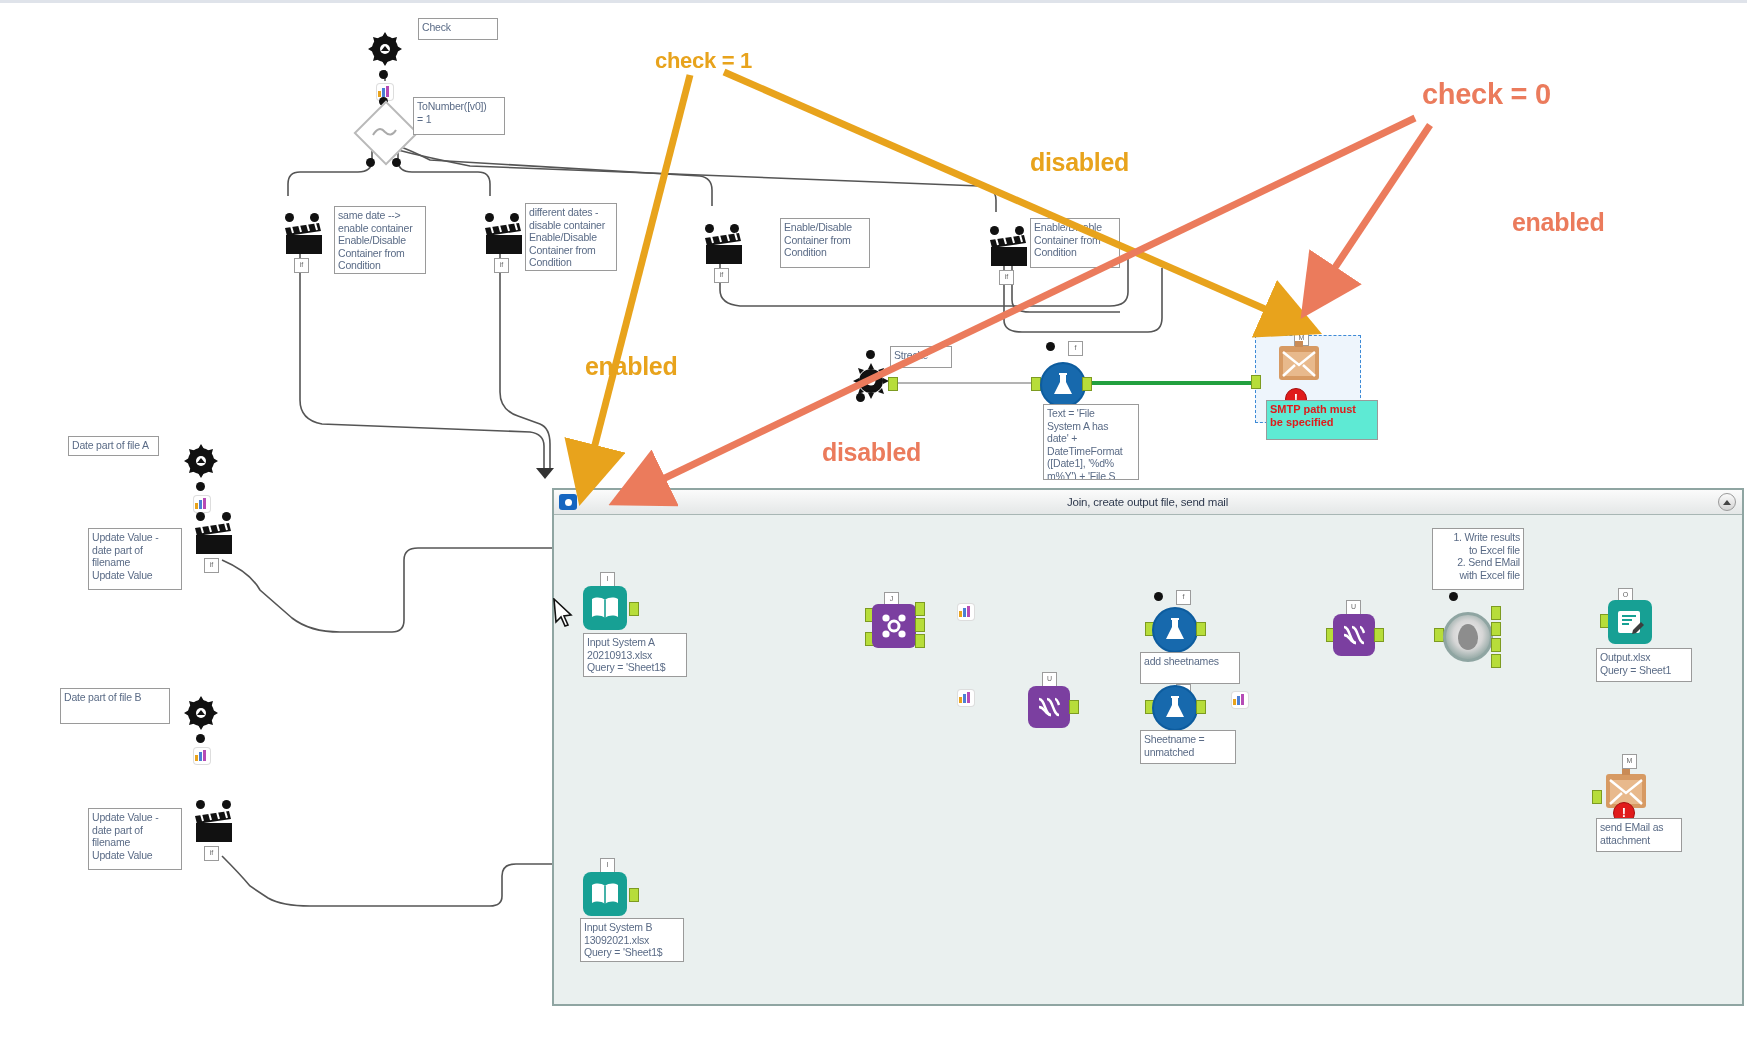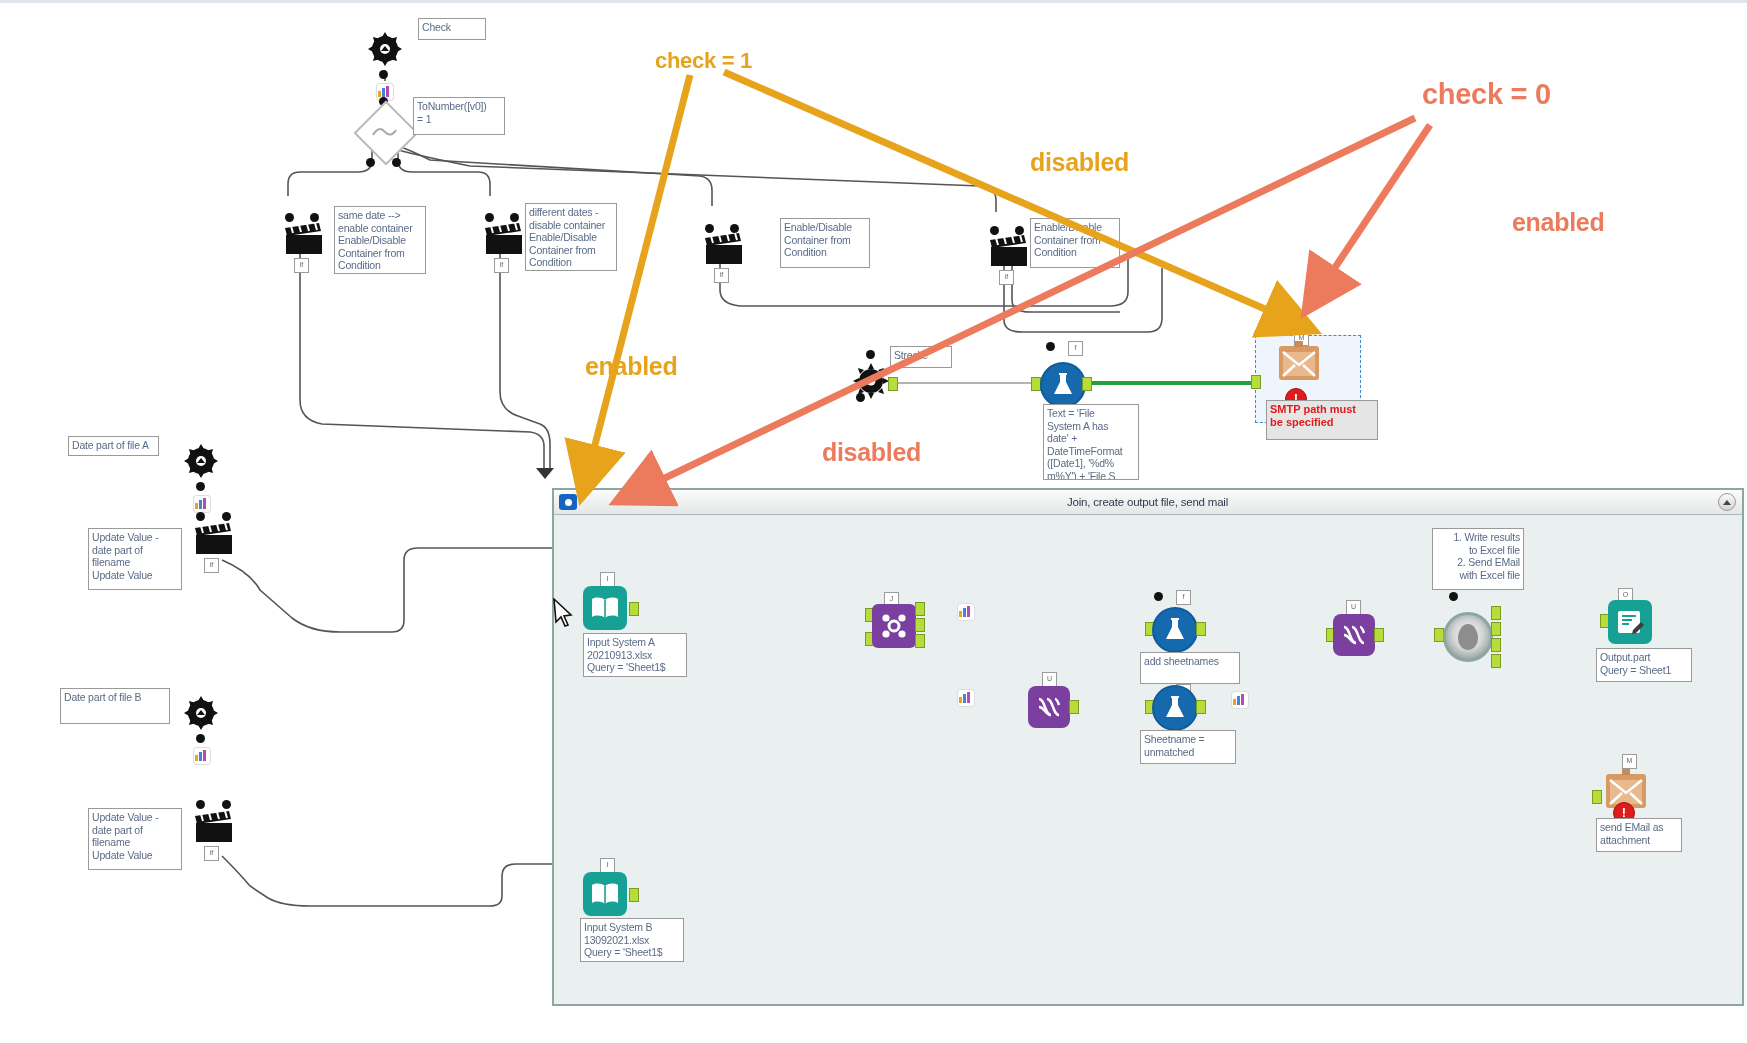--- a/index.html
+++ b/index.html
@@ -111,21 +111,21 @@
   .selbox{position:absolute;border:1px dashed #3d8ad6;background:rgba(160,200,240,.18);}
 
   
   .anno{position:absolute;font-weight:bold;letter-spacing:-0.3px;}
   .anno.amber{color:#e8a31c;}
   .anno.salmon{color:#eb7b5c;}
 
   .errbadge{position:absolute;width:20px;height:20px;border-radius:50%;background:#e01b1b;
             border:1px solid #a40f0f;color:#fff;font-size:13px;font-weight:bold;
             line-height:19px;text-align:center;}
-  .errtext{position:absolute;background:#e5e5e5;border:1px solid #9a9a9a;color:#e01b1b;
+  .errtext{position:absolute;background:#5eead4;border:1px solid #9a9a9a;color:#e01b1b;
            font-weight:bold;font-size:11px;line-height:13px;padding:2px 3px;white-space:pre-line;}
 
   .cursor{position:absolute;width:22px;height:30px;}
 
   svg.wires{position:absolute;left:0;top:0;width:1747px;height:1043px;pointer-events:none;}
 </style>
 </head>
 <body>
 
 <div id="canvas">
@@ -186,21 +186,21 @@
   <div class="dot" style="left:379px;top:70px;"></div>
   <div class="chip" style="left:377px;top:84px;">
     <svg width="14" height="14" viewBox="0 0 14 14">
         <rect x="1" y="7" width="3" height="6" fill="#e8a31c"></rect>
         <rect x="5" y="4" width="3" height="9" fill="#4b7fd4"></rect>
         <rect x="9" y="2" width="3" height="11" fill="#b64bb6"></rect>
       </svg>
   </div>
   <div class="dot" style="left:379px;top:97px;"></div>
 
-  <div class="lbl" style="left:418px;top:18px;width:68px;height:22px;">Check</div>
+  <div class="lbl" style="left:418px;top:18px;width:80px;height:22px;">Check</div>
 
   <div class="diamond-wrap" style="left:363px;top:110px;">
     <div class="diamond"></div>
     <svg width="42" height="42" viewBox="0 0 42 42">
         <path d="M10 25 Q16 15 22 22 Q28 28 33 20" fill="none" stroke="#aaa" stroke-width="2"></path>
       </svg>
   </div>
   <div class="dot" style="left:366px;top:158px;"></div>
   <div class="dot" style="left:392px;top:158px;"></div>
 
@@ -546,21 +546,21 @@
   <div class="port" style="left:1600px;top:614px;"></div>
   <div class="icon outputx" style="left:1608px;top:600px;">
     <svg width="28" height="28" viewBox="0 0 28 28">
         <rect x="2" y="3" width="22" height="22" rx="2" fill="#fff"></rect>
       <g stroke="#17a094" stroke-width="2">
           <path d="M6 8h14M6 12h10M6 16h7"></path>
         </g>
       <path d="M17 22l8-8 3 3-8 8-4 1z" fill="#3d3d3d"></path>
       </svg>
   </div>
-  <div class="lbl" style="left:1596px;top:648px;width:96px;height:34px;">Output.part
+  <div class="lbl" style="left:1596px;top:648px;width:96px;height:34px;">Output.xlsx
 Query = Sheet1</div>
 
   <div class="minibox" style="left:1622px;top:754px;">M</div>
   <div class="port" style="left:1592px;top:790px;"></div>
   <div class="icon mailicon" style="left:1602px;top:768px;">
     <svg viewBox="0 0 48 44">
       <rect x="4" y="6" width="40" height="34" rx="3" fill="#d79a63"></rect>
       <rect x="8" y="12" width="32" height="24" fill="#e8b98c"></rect>
       <path d="M8 12l16 13 16-13" fill="none" stroke="#fff" stroke-width="2.5"></path>
       <path d="M8 36l12-11M40 36L28 25" fill="none" stroke="#fff" stroke-width="2.5"></path>

